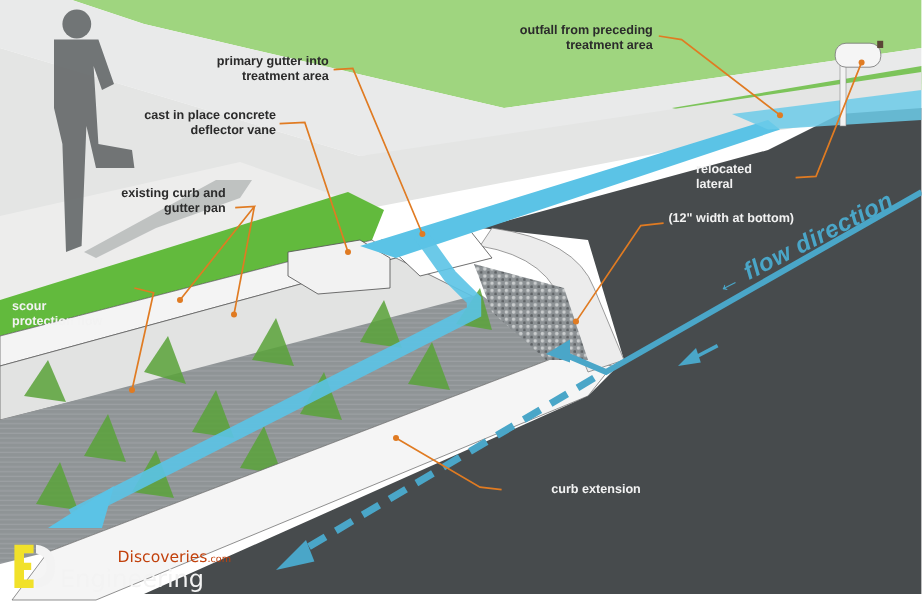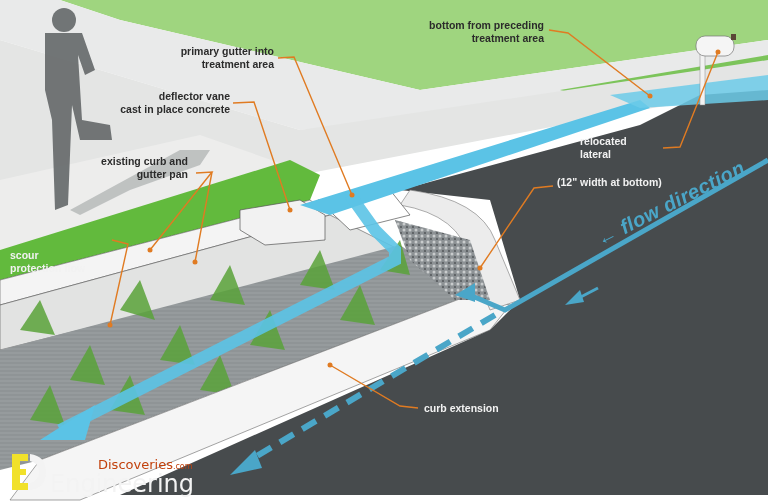--- a/index.html
+++ b/index.html
@@ -6,21 +6,21 @@
   body { width: 768px; height: 501px; overflow: hidden; position: relative; font-family: "Liberation Sans", sans-serif; }
   #scene { position: absolute; left: 0; top: 0; width: 768px; height: 501px; }
   .label { position: absolute; font-family: "Liberation Sans", sans-serif; font-weight: bold; font-size: 10.5px; line-height: 13px; }
   .label.dark { color: #2b2b2b; text-align: right; }
   .label.light { color: #f2f2f2; }
   .label.light.right { text-align: left; }
   .flowtext { position: absolute; left: 603px; top: 228px; font-family: "Liberation Sans", sans-serif; font-weight: bold; font-style: italic; font-size: 20px; color: #4aa6c8; transform: rotate(-27deg); transform-origin: left bottom; white-space: nowrap; letter-spacing: 0.5px; }
   .wm { position: absolute; font-family: "DejaVu Sans", sans-serif; color: #eeeeee; }
   .wm-1 { left: 98px; top: 457px; font-size: 13px; color: #c2410c; }
   .wm-1 small { font-size: 8px; }
-  .wm-2 { left: 50px; top: 470px; font-size: 24px; color: #f3f3f3; }
+  .wm-2 { left: 50px; top: 470px; font-size: 20px; color: #f3f3f3; }
   .logo { position: absolute; left: 10px; top: 452px; width: 38px; height: 40px; }
 </style>
 </head>
 <body>
 
 <svg id="scene" viewBox="0 0 768 501" xmlns="http://www.w3.org/2000/svg">
   <defs>
     <pattern id="gravel" width="6" height="6" patternUnits="userSpaceOnUse">
       <rect width="6" height="6" fill="#8d9295"></rect>
       <circle cx="2" cy="2" r="1.5" fill="#c9cccd"></circle>
@@ -126,43 +126,43 @@
       <circle cx="480" cy="268" r="2.5"></circle>
     <circle cx="330" cy="365" r="2.5"></circle>
   </g>
 </svg>
 
 <div class="label dark" style="left:170px; top:45px; width:104px;">
   <div>primary gutter into</div>
   <div>treatment area</div>
 </div>
 <div class="label dark" style="left:100px; top:90px; width:130px;">
+  <div>cast in place concrete</div>
   <div>deflector vane</div>
-  <div>cast in place concrete</div>
 </div>
 <div class="label dark" style="left:80px; top:155px; width:108px;">
   <div>existing curb and</div>
   <div>gutter pan</div>
 </div>
 <div class="label light right" style="left:10px; top:231px; width:98px;margin-top:18px;">
   <div>scour</div>
   <div>protection flow</div>
 </div>
 <div class="label dark" style="left:414px; top:19px; width:130px;">
-  <div>bottom from preceding</div>
+  <div>outfall from preceding</div>
   <div>treatment area</div>
 </div>
 <div class="label light right" style="left:580px; top:135px; width:80px;">
   <div>relocated</div>
   <div>lateral</div>
 </div>
 <div class="label light" style="left:557px; top:176px; width:140px;">
   <div>(12" width at bottom)</div>
 </div>
-<div class="label light" style="left:424px; top:402px; width:110px;">curb extension</div>
+<div class="label light" style="left:424px; top:402px; width:110px;text-align:right;">curb extension</div>
 
 <div class="flowtext">← flow direction</div>
 
 <svg class="logo" viewBox="0 0 38 40">
   <path d="M2,2 L18,2 L18,9 L10,9 L10,17 L16,17 L16,23 L10,23 L10,31 L18,31 L18,38 L2,38 Z" fill="#f1e12a"></path>
   <path d="M20,2 Q36,4 36,20 Q36,36 20,38 L20,31 Q29,29 29,20 Q29,11 20,9 Z" fill="#f3f3f3"></path>
 </svg>
 <div class="wm wm-1"><span>Discoveries</span><small>.com</small></div>
 <div class="wm wm-2">Engineering</div>
 

